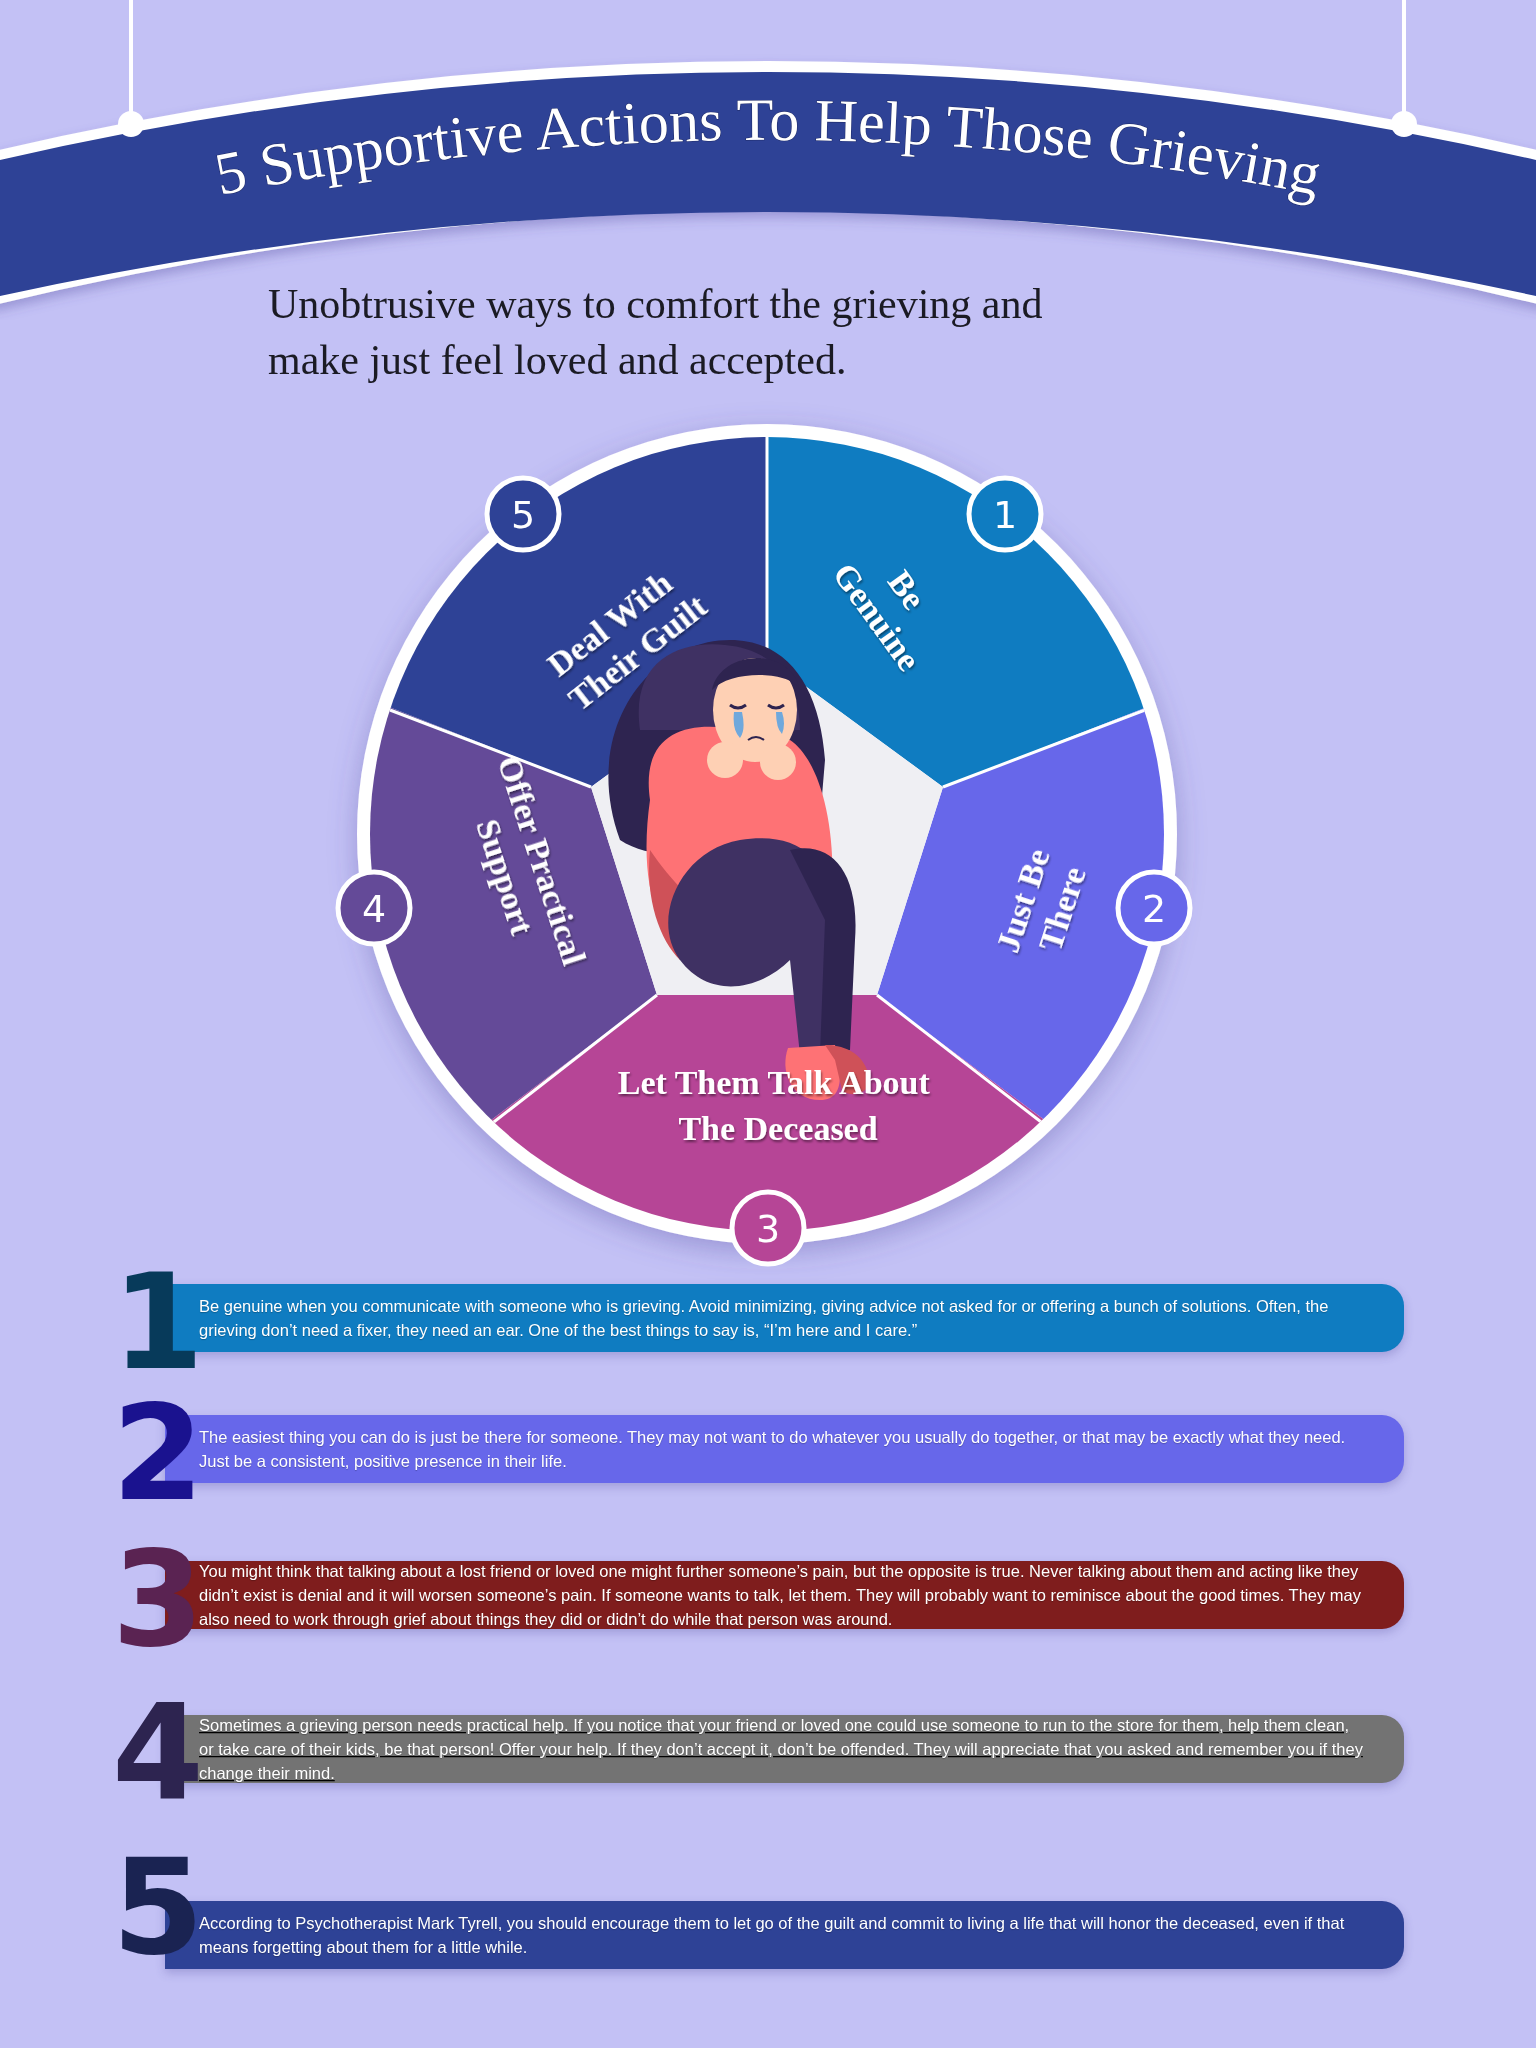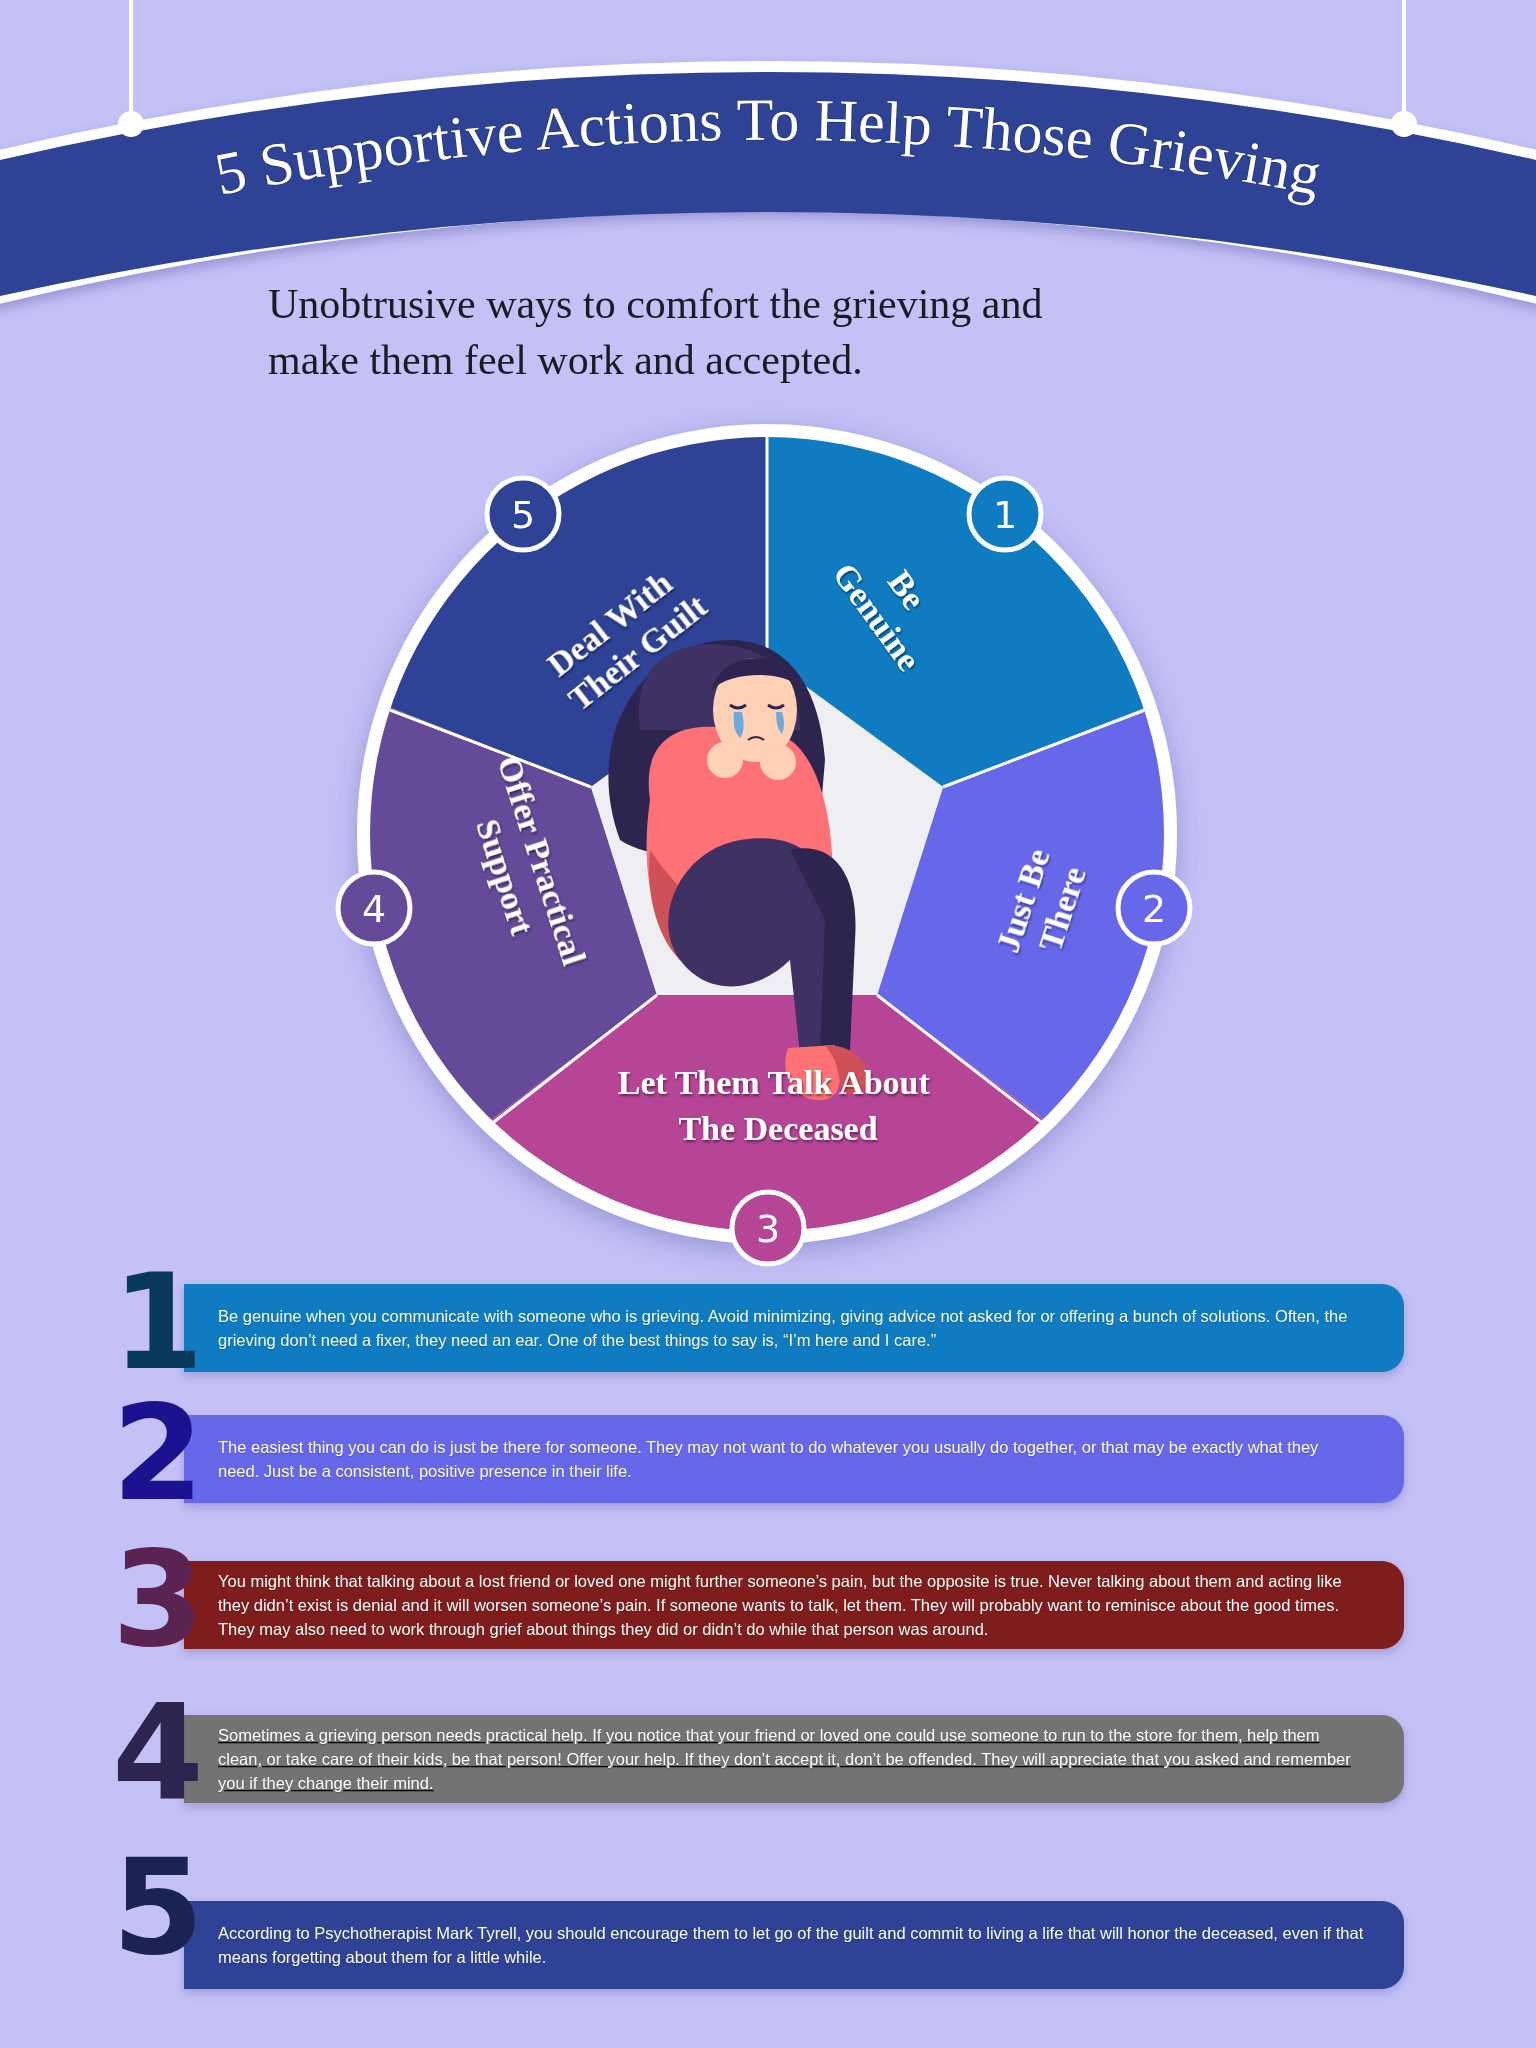--- a/index.html
+++ b/index.html
@@ -17,21 +17,21 @@
   }
   .subtitle span { display: block; }
   #wheel-svg { position: absolute; left: 320px; top: 400px; width: 900px; height: 880px; }
   .wheel-label {
     font-family: "Liberation Serif", serif; font-weight: bold; fill: #ffffff;
     font-size: 34px;
   }
   .num-badge-text { font-family: "DejaVu Sans", sans-serif; font-size: 38px; fill: #ffffff; }
   .item-row { position: absolute; left: 112px; width: 1292px; height: 100px; }
   .item-bar {
-    position: absolute; left: 72px; right: 0; top: 10px; height: 88px;
+    position: absolute; left: 53px; right: 0; top: 10px; height: 68px;
     border-radius: 0 22px 22px 0;
     box-shadow: 0 4px 10px rgba(60,50,140,0.25);
     display: flex; align-items: center;
     padding-left: 34px; padding-right: 40px; box-sizing: border-box;
   }
   .item-text {
     color: #ffffff; font-family: "Liberation Sans", sans-serif;
     font-size: 16.5px; line-height: 24px;
     text-shadow: 0 1px 1px rgba(0,0,0,0.25);
   }
@@ -57,21 +57,21 @@
   <path d="M 0 160 Q 768 -16 1536 160 L 1536 296 Q 768 128 0 296 Z" fill="#2e4296"></path>
   <circle cx="131" cy="124" r="13" fill="#ffffff"></circle>
   <circle cx="1404" cy="124" r="13" fill="#ffffff"></circle>
   <text font-family="Liberation Serif, serif" font-size="60" fill="#ffffff" style="paint-order:stroke" stroke="#1e2a66" stroke-width="1">
     <textPath id="banner-title" href="#titleArc" startOffset="50%" text-anchor="middle">5 Supportive Actions To Help Those Grieving</textPath>
   </text>
 </svg>
 
 <div class="subtitle">
   <span>Unobtrusive ways to comfort the grieving and</span>
-  <span>make them feel work and accepted.</span>
+  <span>make just feel loved and accepted.</span>
 </div>
 
 <svg id="wheel-svg" viewBox="0 0 900 880">
   <defs>
     <filter id="wshadow" x="-20%" y="-20%" width="140%" height="140%">
       <feDropShadow dx="0" dy="8" stdDeviation="14" flood-color="#4a3f99" flood-opacity="0.35"></feDropShadow>
     </filter>
     <filter id="tshadow" x="-10%" y="-10%" width="120%" height="130%">
       <feDropShadow dx="1" dy="2" stdDeviation="1" flood-color="#000000" flood-opacity="0.45"></feDropShadow>
     </filter>

